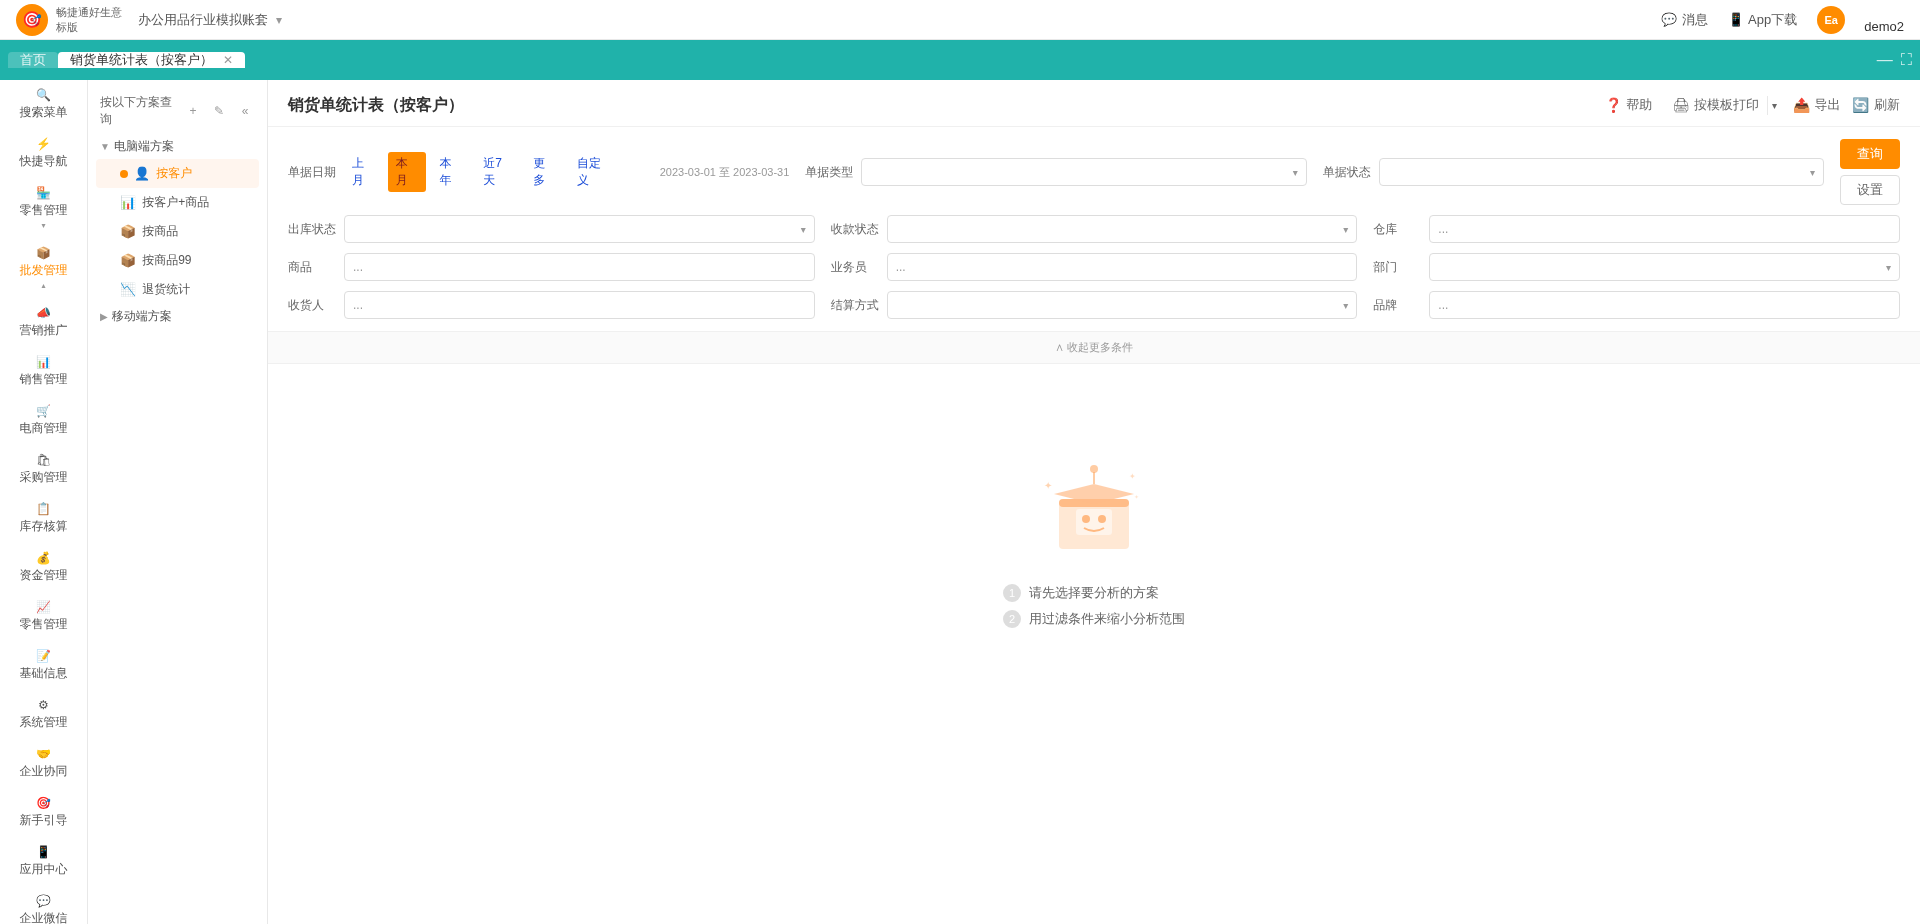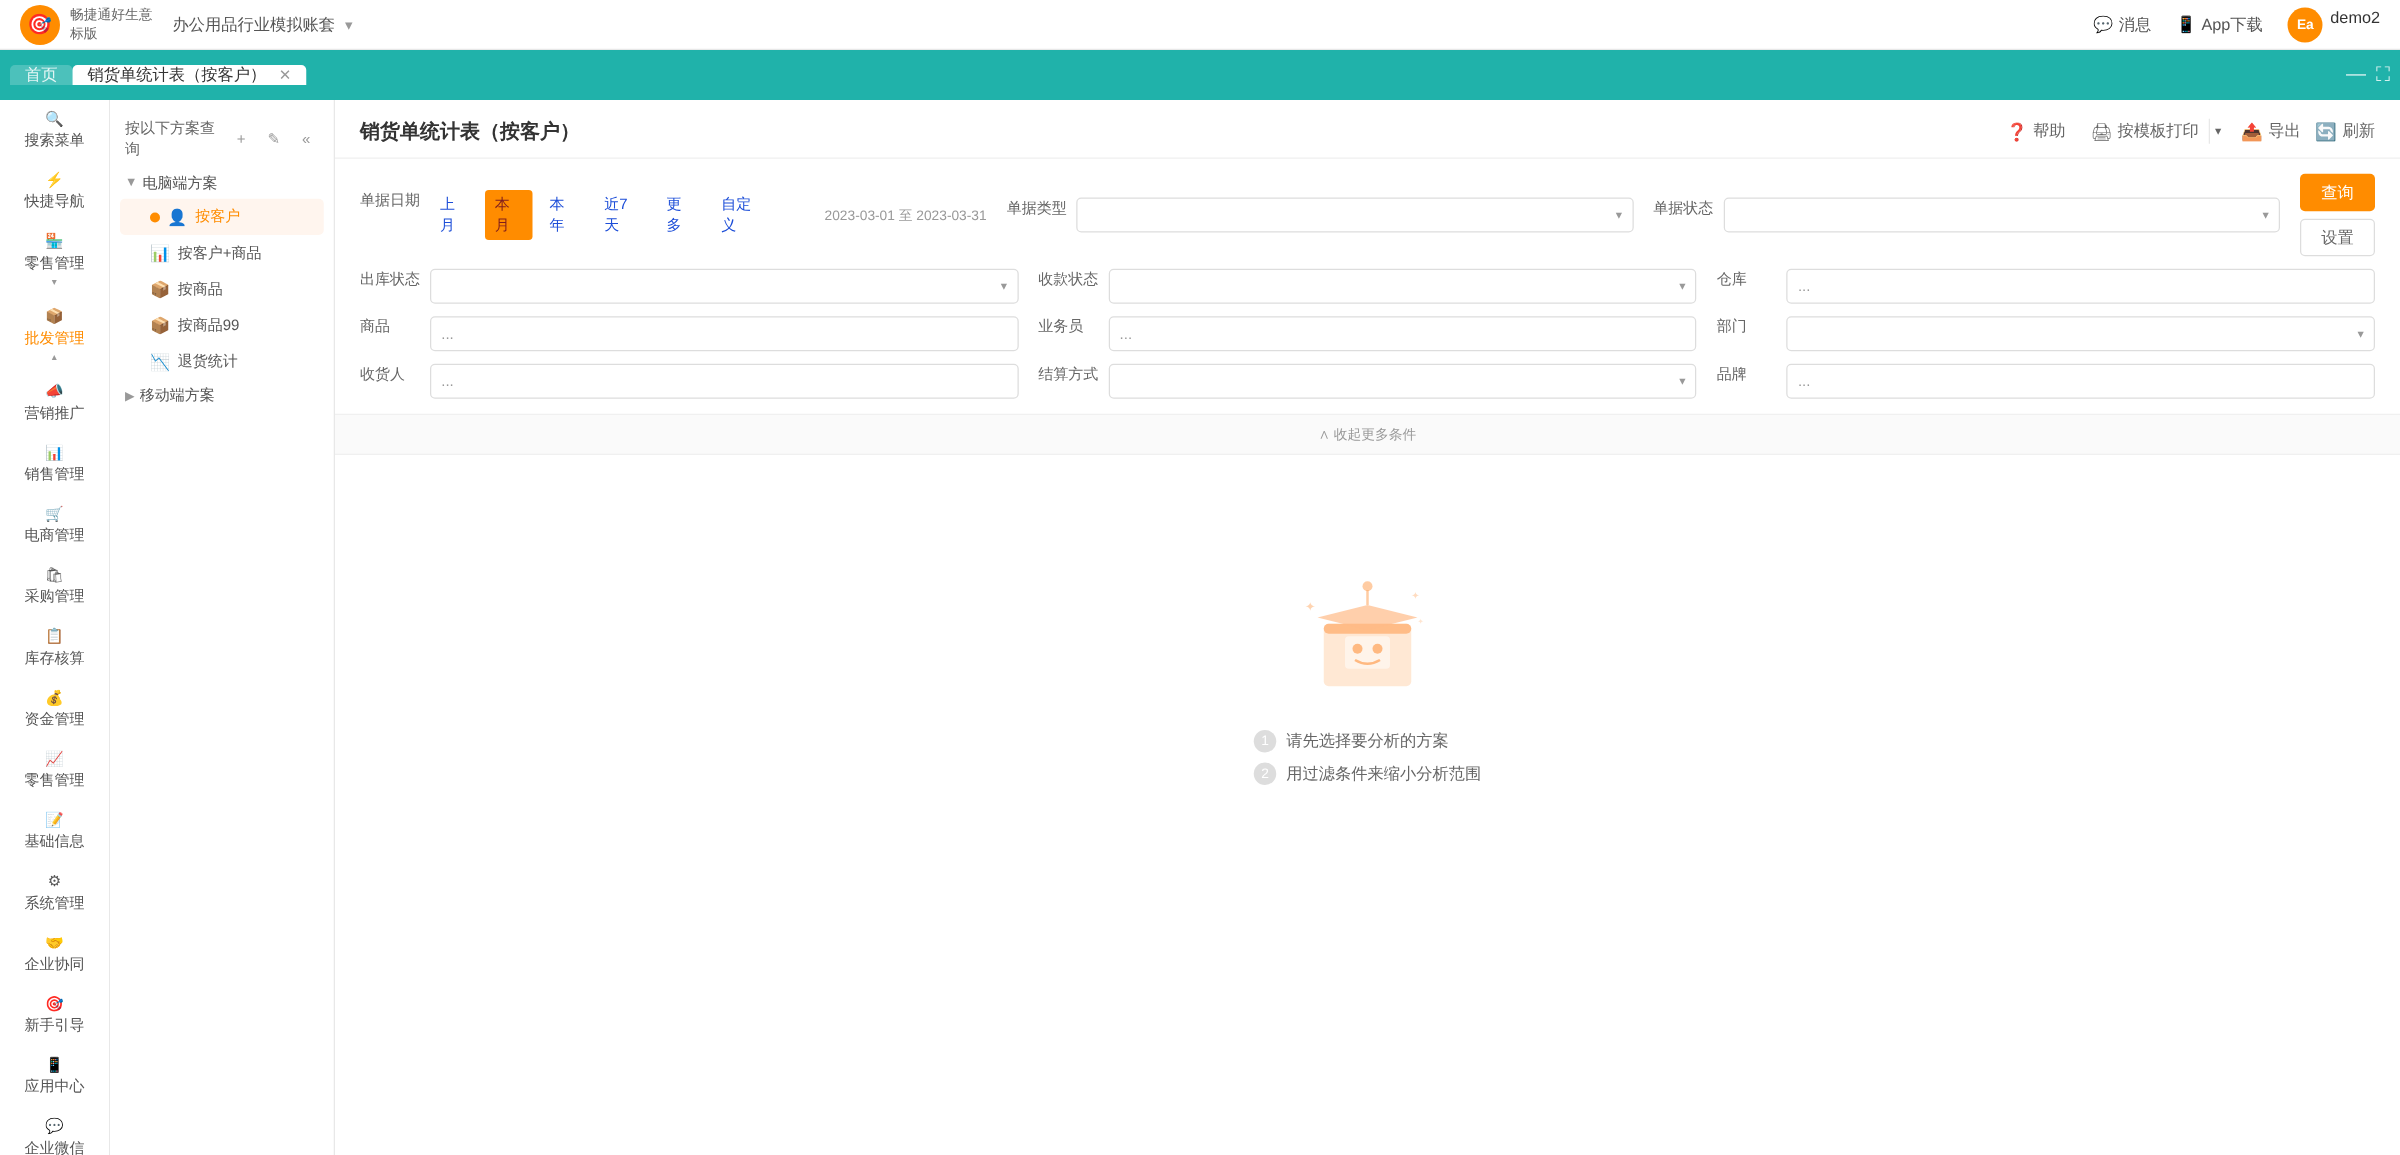--- a/index.html
+++ b/index.html
@@ -251,21 +251,21 @@
     }
     .filter-row {
       display: flex;
       align-items: center;
       gap: 16px;
       margin-bottom: 10px;
     }
     .filter-row:last-child { margin-bottom: 0; }
     .filter-item {
       display: flex;
-      align-items: flex-start;
+      align-items: center;
       gap: 6px;
       flex: 1;
     }
     .filter-label {
       color: #666;
       font-size: 12px;
       white-space: nowrap;
       min-width: 50px;
     }
     .filter-control {
@@ -439,21 +439,21 @@
   </div>
   <div class="header-right">
     <div class="header-btn">
       <span>💬</span>
       <span>消息</span>
     </div>
     <div class="header-btn">
       <span>📱</span>
       <span>App下载</span>
     </div>
-    <div style="display:flex;align-items:flex-start;gap:6px;cursor:pointer;">
+    <div style="display:flex;align-items:flex-end;gap:19px;cursor:pointer;">
       <div class="user-avatar">
         <span>Ea</span>
       </div>
       <span>demo2</span>
     </div>
   </div>
 </div>
 
 <div class="tab-bar">
   <div class="tab-item home">

